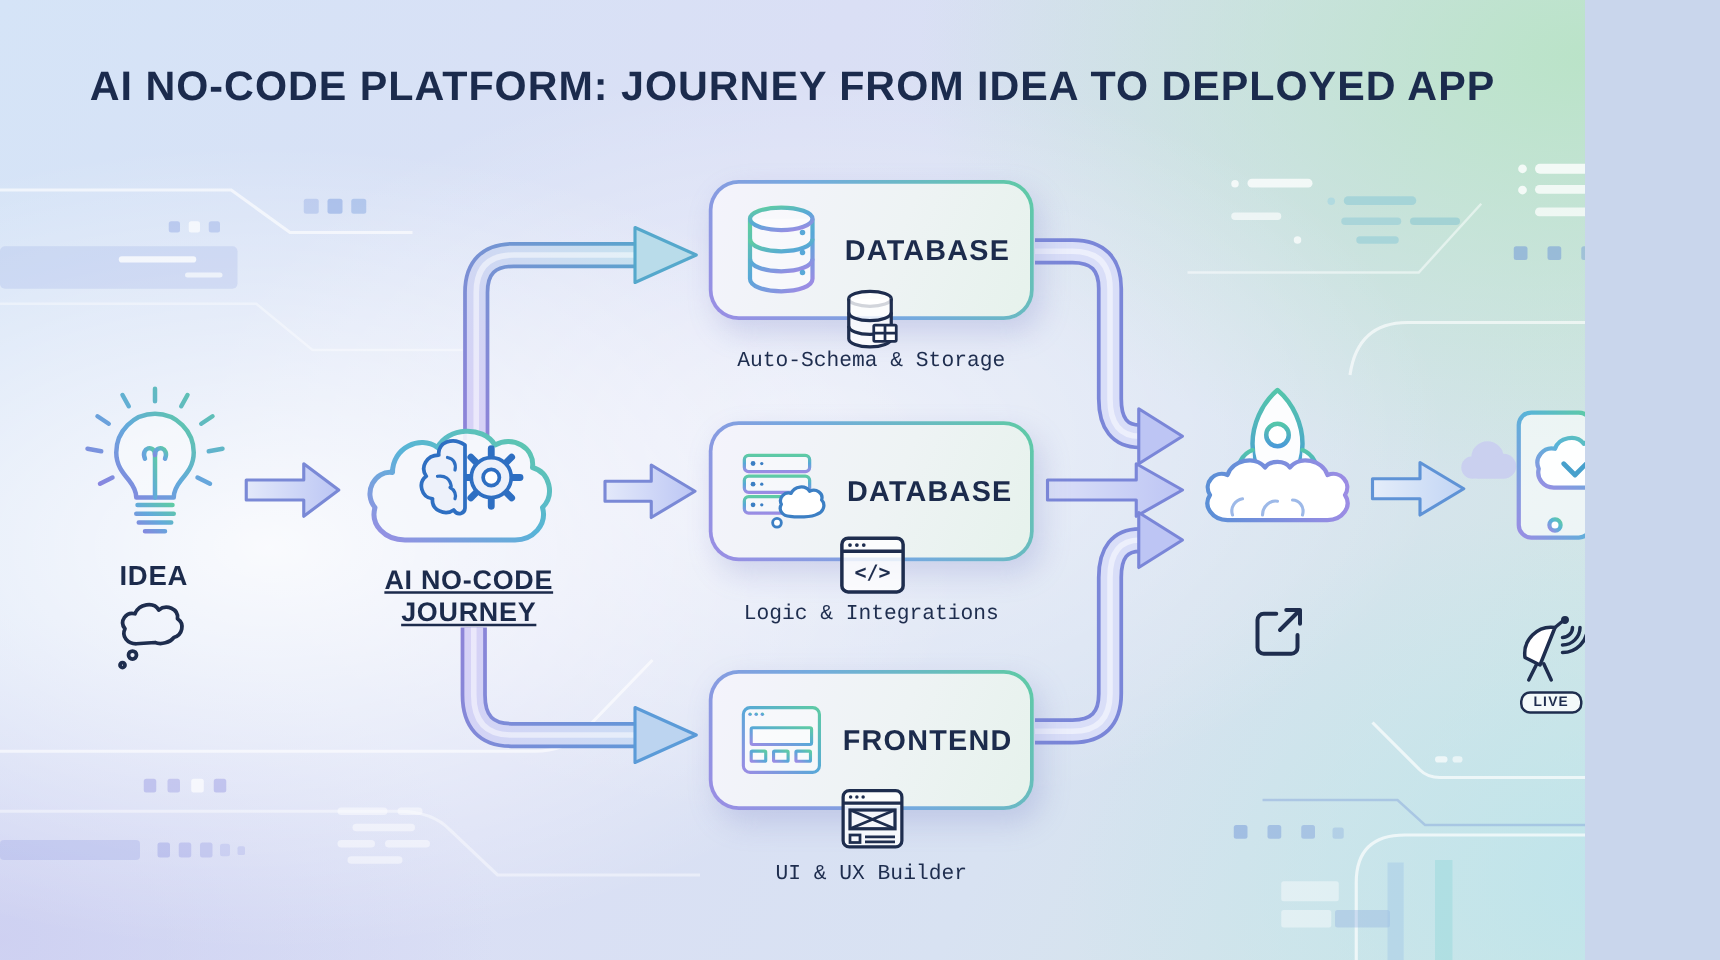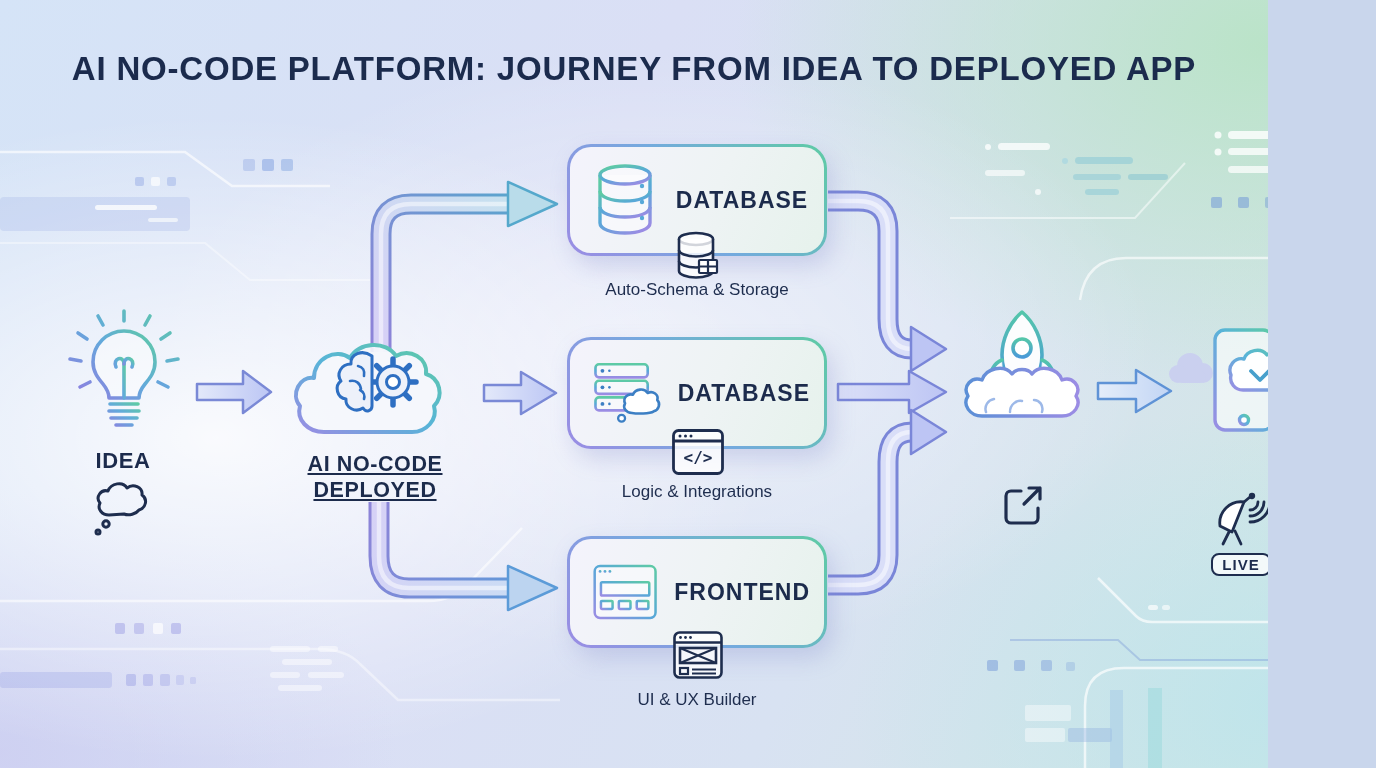--- a/index.html
+++ b/index.html
@@ -26,25 +26,25 @@
     border-radius:24px;padding:3px;
     background:linear-gradient(52deg,#9b8ce4 0%,#74aade 48%,#5ecba4 100%);
     box-shadow:6px 10px 22px rgba(128,138,200,.28);
   }
   .feature-box-inner{
     width:100%;height:100%;border-radius:21px;box-sizing:border-box;
     background:linear-gradient(115deg,#f4f3fc 0%,#eef3f4 55%,#e6f2ec 100%);
     display:flex;align-items:center;gap:16px;padding:0 14px 0 22px;
   }
   .feature-label{flex:1;text-align:center;font-size:23px;font-weight:700;letter-spacing:1px;color:#1c2b4c;}
-  .sub-label{position:absolute;left:567px;width:260px;text-align:center;font-size:17px;color:#1e2d4e;}
+  .sub-label{position:absolute;left:567px;width:260px;text-align:center;font-size:17px;color:#1e2d4e;font-family:Liberation Mono, monospace;}
   .badge-wrap{position:absolute;left:1205px;top:553px;width:72px;display:flex;justify-content:center;}
   .live-badge{
     border:2.5px solid #1e2d4e;border-radius:8px;background:rgba(255,255,255,.78);
-    font-size:15px;font-weight:700;letter-spacing:1px;color:#1e2d4e;padding:1px 9px;
+    font-size:11px;font-weight:700;letter-spacing:1px;color:#1e2d4e;padding:1px 9px;
   }
 </style>
 </head>
 <body>
 
 <div class="stage">
 
   <svg class="abs" style="left:0;top:0" width="1376" height="768" viewBox="0 0 1376 768">
     <g opacity="0.85">
 
@@ -233,21 +233,21 @@
       <circle cx="119" cy="68" r="16" stroke-width="3"></circle>
       <circle cx="119" cy="68" r="6.5" stroke-width="3" fill="#fff"></circle>
       <path stroke-width="3" d="M98 42 C88 35 76 40 77 50 C67 50 62 60 67 67 C60 72 63 84 72 85 C71 94 82 99 89 94 C92 99 98 97 98 92 Z"></path>
       <g stroke-width="2.6" fill="none">
         <path d="M84 52c5 1 7 5 6 10M76 67c6-1 10 2 11 8M86 76c4 2 5 6 4 9"></path>
       </g>
     </g>
   </svg>
   <div class="big-label two-line" style="left:285px;top:451px;width:180px">
     <div>AI NO-CODE</div>
-    <div>DEPLOYED</div>
+    <div>JOURNEY</div>
   </div>
 
   <div class="feature-box" style="top:144px">
     <div class="feature-box-inner">
       <svg width="66" height="80" viewBox="0 0 66 80">
         <defs>
             <linearGradient id="gDb" x1=".2" y1="0" x2=".8" y2="1">
           <stop offset="0" stop-color="#5ecba4"></stop>
               <stop offset=".5" stop-color="#58a8d8"></stop>
               <stop offset="1" stop-color="#9b8ce4"></stop>

